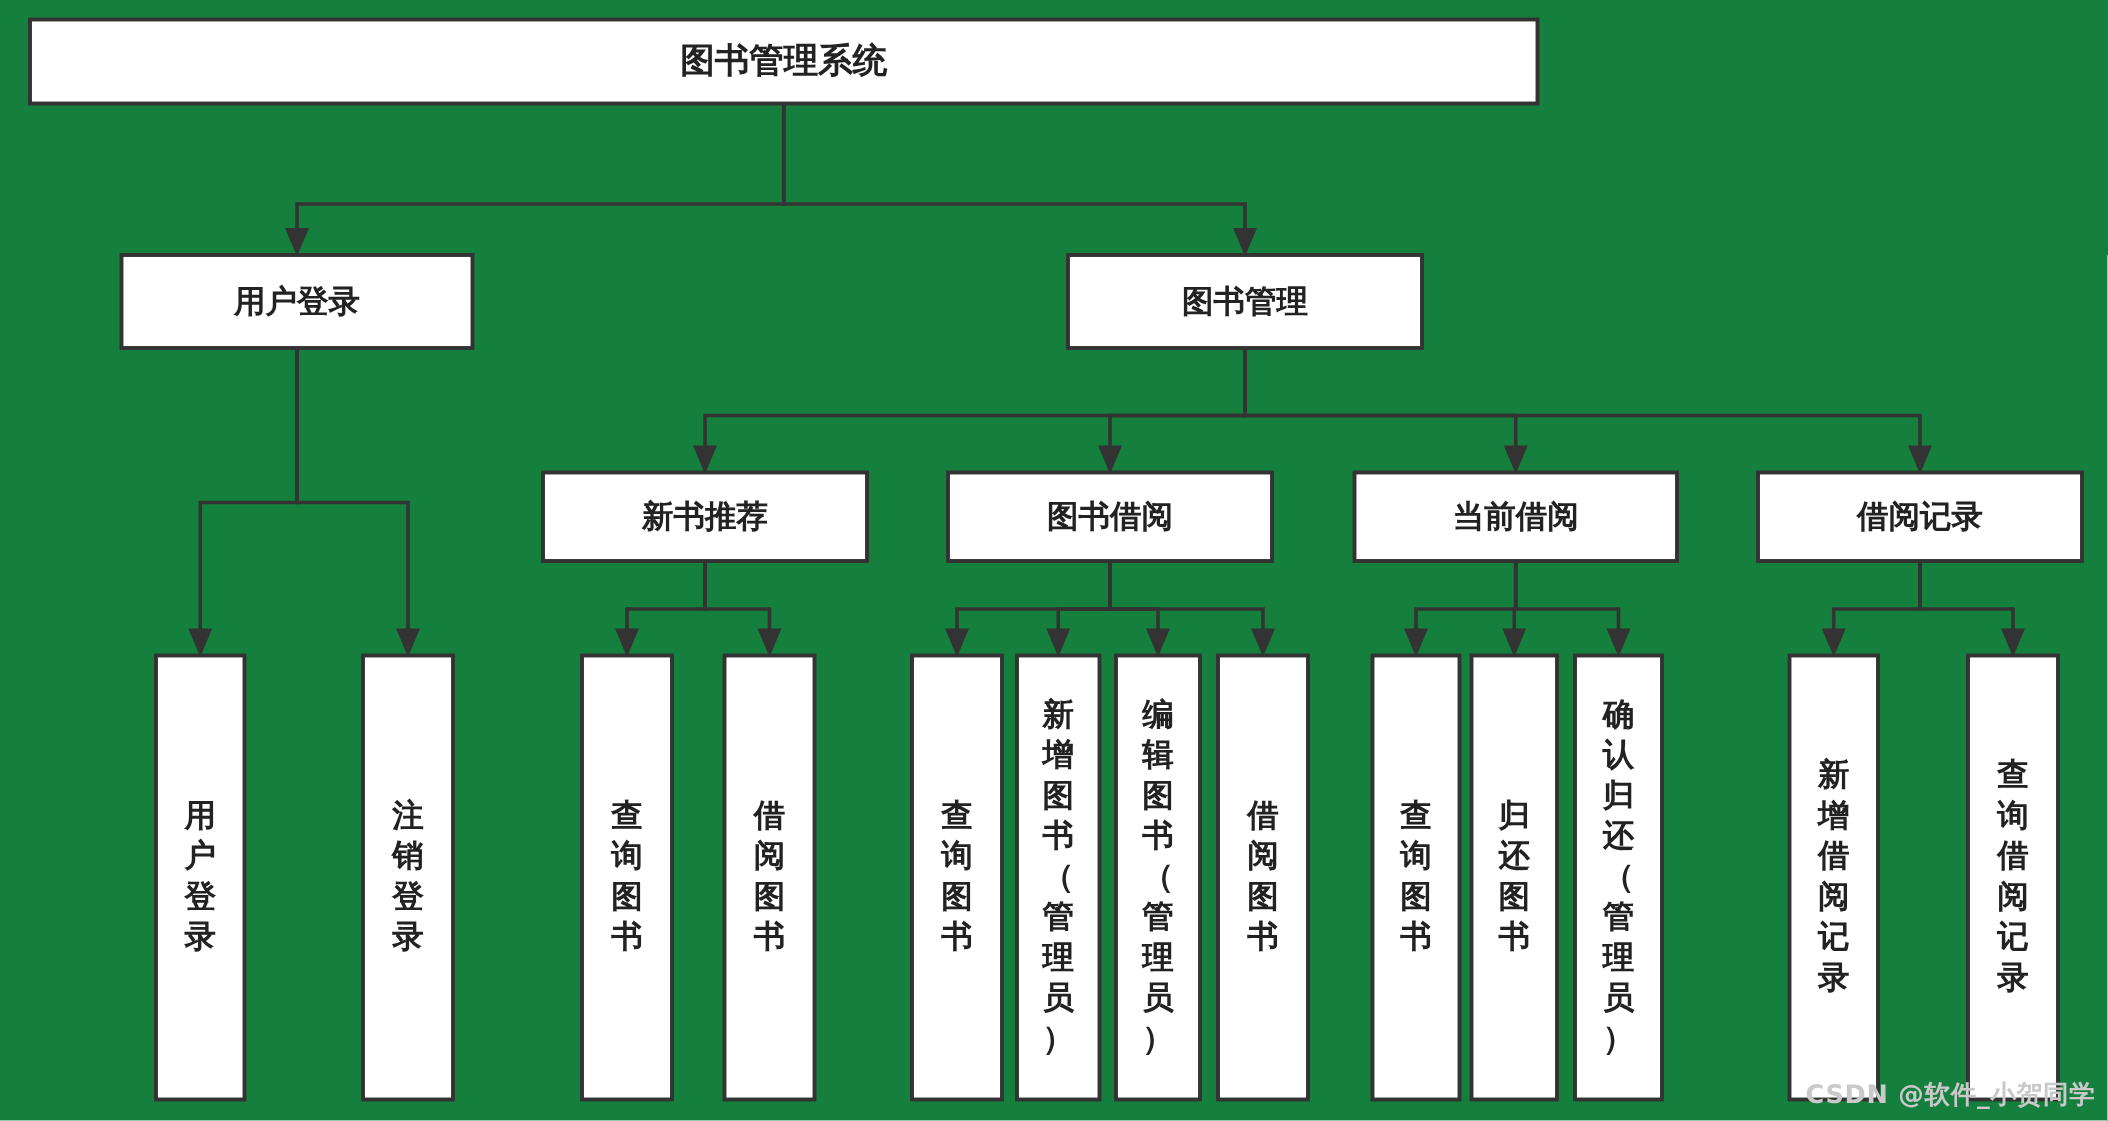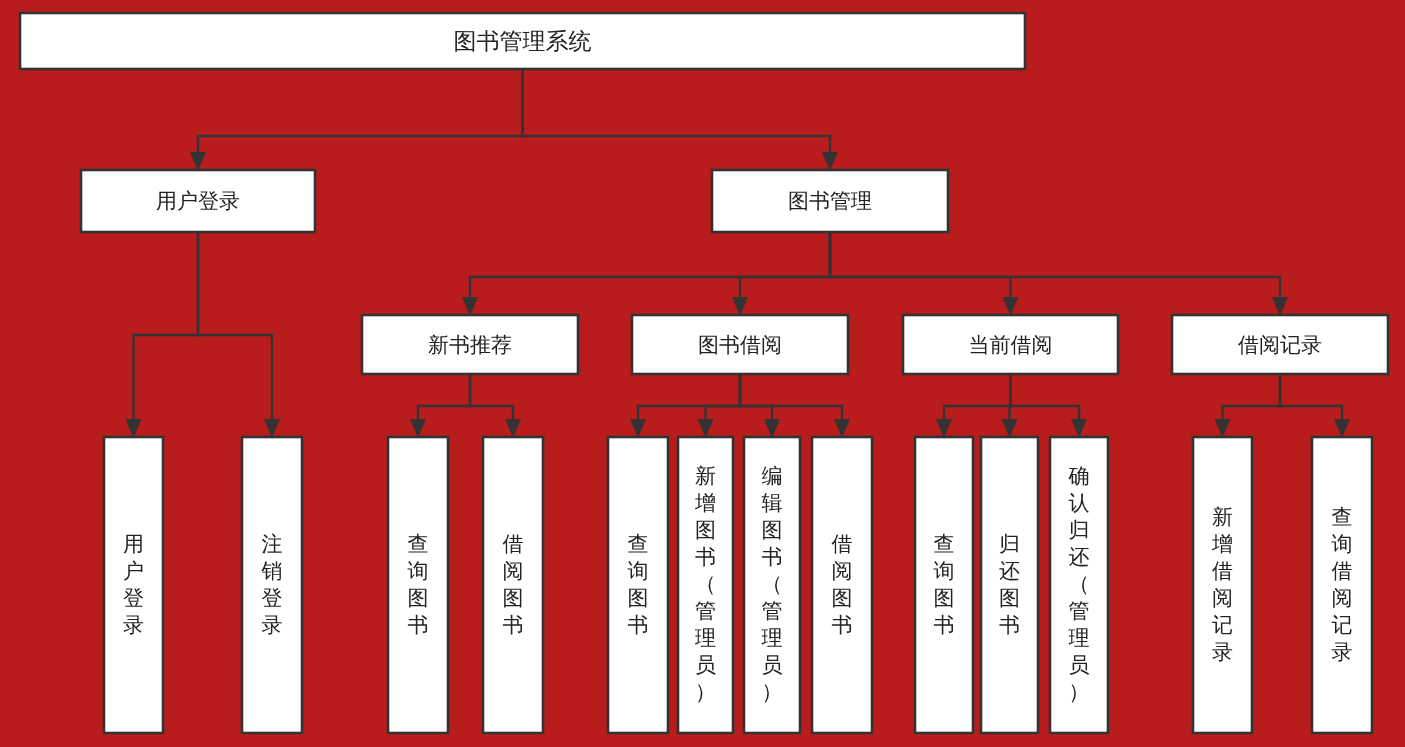--- a/index.html
+++ b/index.html
@@ -7,22 +7,23 @@
     padding: 0;
     background: #ffffff;
   }
   body {
     font-family: "DejaVu Sans", "Liberation Sans", sans-serif;
   }
   #diagram-root {
     position: relative;
     width: 1405px;
     height: 747px;
-    background: #b91c1c;
+    background: #15803d;
     overflow: hidden;
+    font-weight: bold;
   }
   svg#flow {
     position: absolute;
     left: 0;
     top: 0;
     width: 1405px;
     height: 747px;
     display: block;
   }
   .node-rect {
@@ -219,13 +220,14 @@
         <g>
           <rect class="node-rect" x="1193" y="437" width="59" height="296"></rect>
           <text class="node-label" x="1222.5" font-size="21" text-anchor="middle"><tspan x="1222.5" y="517.5">新</tspan><tspan x="1222.5" y="544.5">增</tspan><tspan x="1222.5" y="571.5">借</tspan><tspan x="1222.5" y="598.5">阅</tspan><tspan x="1222.5" y="625.5">记</tspan><tspan x="1222.5" y="652.5">录</tspan></text>
         </g>
         <g>
           <rect class="node-rect" x="1312" y="437" width="60" height="296"></rect>
           <text class="node-label" x="1342" font-size="21" text-anchor="middle"><tspan x="1342" y="517.5">查</tspan><tspan x="1342" y="544.5">询</tspan><tspan x="1342" y="571.5">借</tspan><tspan x="1342" y="598.5">阅</tspan><tspan x="1342" y="625.5">记</tspan><tspan x="1342" y="652.5">录</tspan></text>
         </g>
       </g>
   </svg>
+  <div class="watermark">CSDN @软件_小贺同学</div>
 </div>
 
 </body></html>

